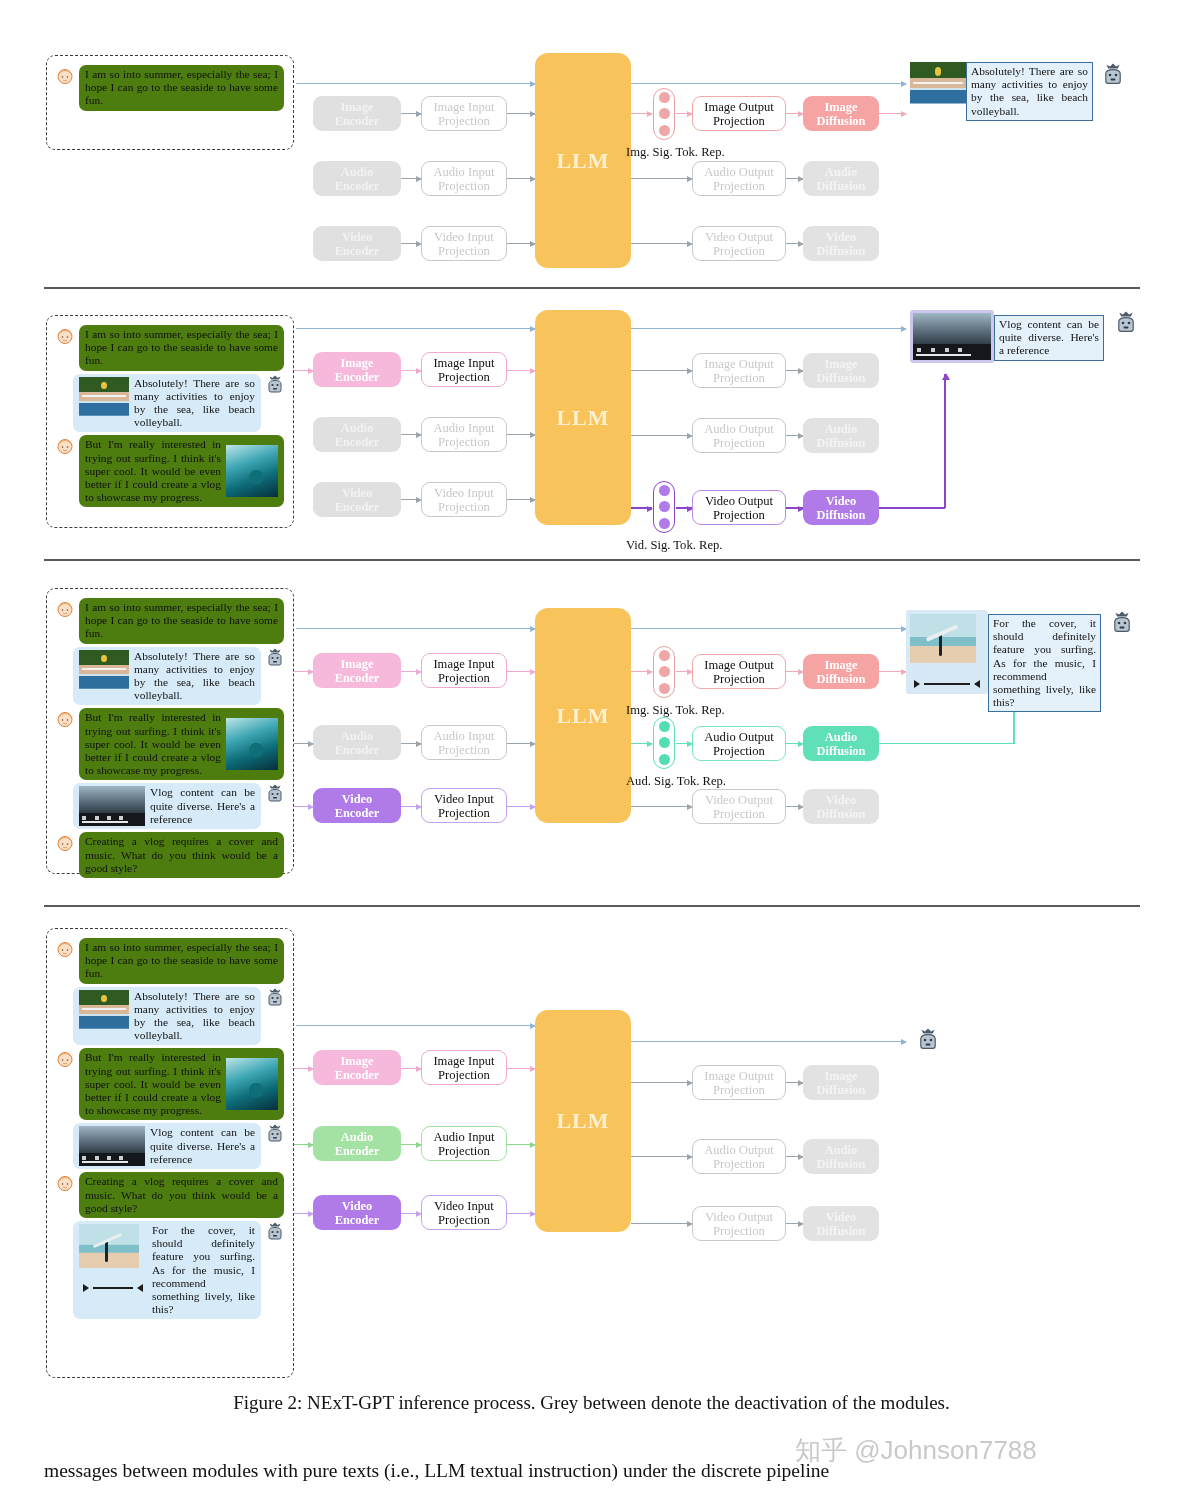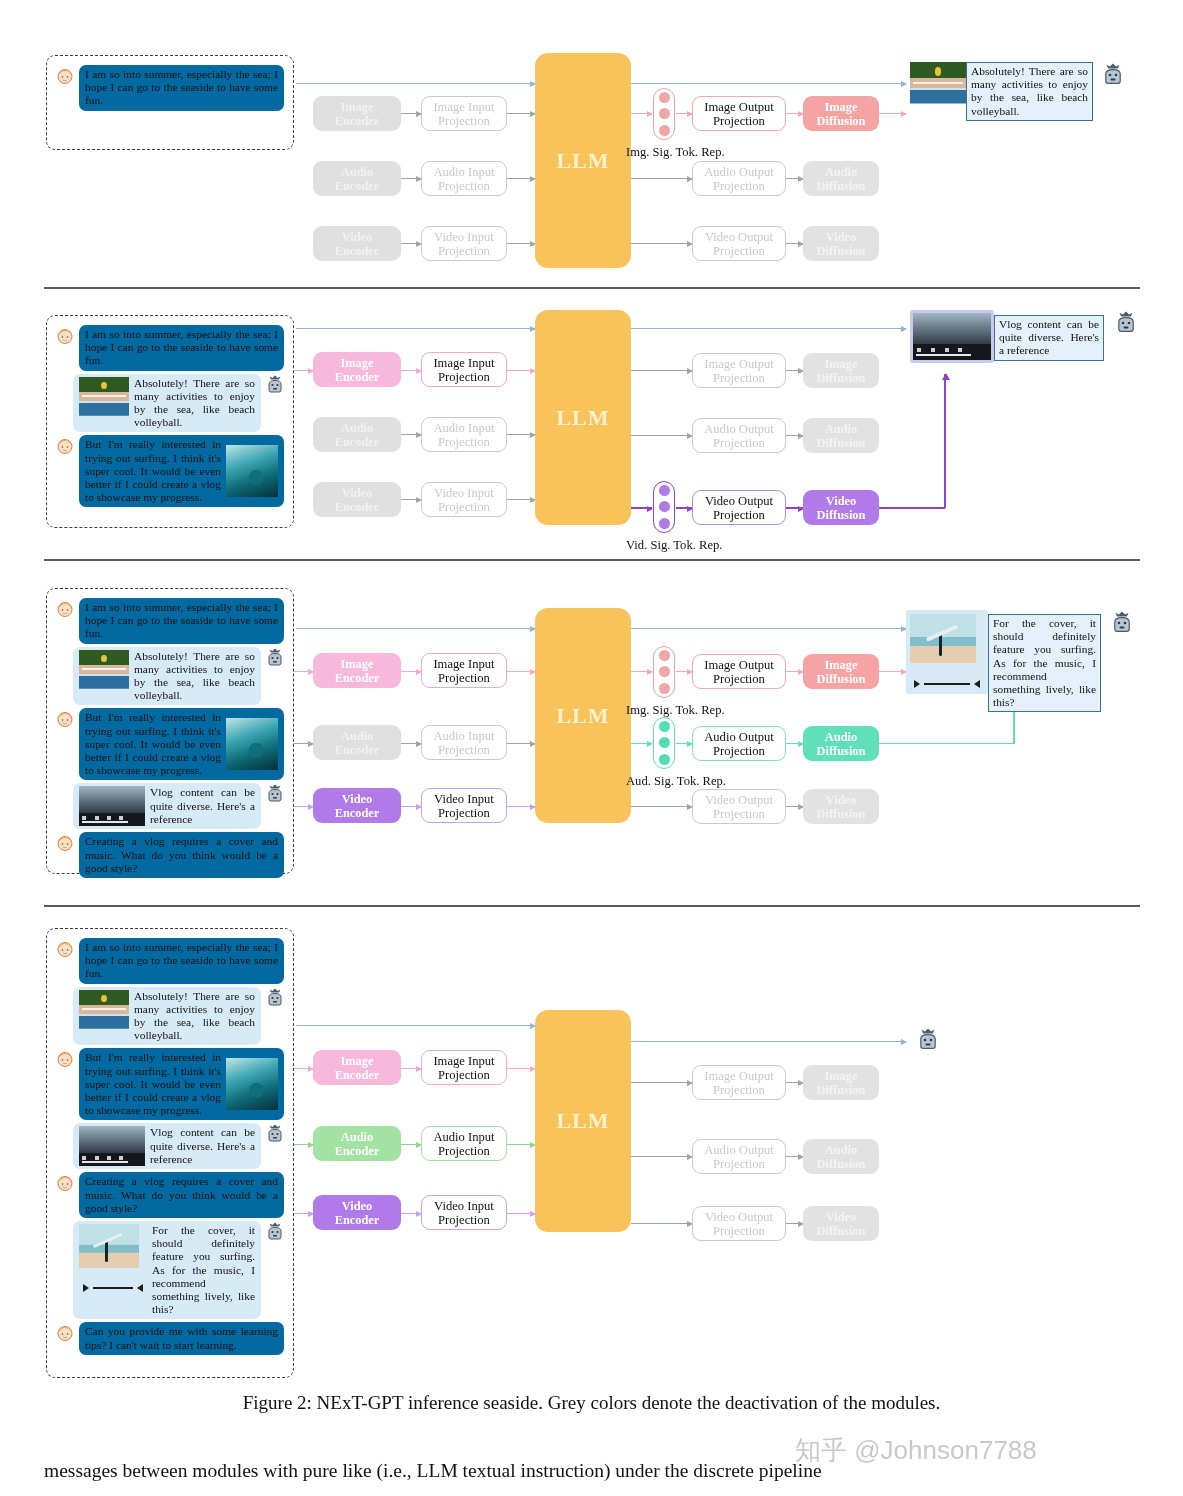--- a/index.html
+++ b/index.html
@@ -5,21 +5,21 @@
   html,body{margin:0;padding:0;background:#ffffff;}
   body{width:1183px;height:1496px;position:relative;font-family:"Liberation Serif",serif;color:#111;}
   .panel{position:absolute;left:0;width:1183px;}
   .hr{position:absolute;left:44px;width:1096px;height:2px;background:#5a5a5a;}
 
   
   .dialog{position:absolute;border:1.6px dashed #3b3b3b;border-radius:9px;box-sizing:border-box;padding:6px 8px;}
   .msg{display:flex;align-items:flex-start;margin:3px 0;}
   .msg.bot{justify-content:flex-end;}
   .bubble{border-radius:7px;padding:3px 6px;font-size:11.4px;line-height:13.2px;text-align:justify;}
-  .bubble.user{background:#0369a1;}
+  .bubble.user{background:#4d7c0f;}
   .bubble.bot{background:#d6eaf7;}
   .bub-flex{display:flex;align-items:flex-start;gap:5px;}
   .bub-col{display:flex;flex-direction:column;}
 
   
   .av{width:20px;height:20px;flex:0 0 20px;margin-top:1px;}
   .av.user{margin-right:4px;}
   .av.bot{margin-left:4px;}
 
   
@@ -698,32 +698,20 @@
       <span class="av bot">
         <svg viewBox="0 0 40 40">
             <path d="M12 9 L9 3 L15 6 L20 1 L25 6 L31 3 L28 9Z" fill="#4a5a6a"></path>
             <path d="M8 18 Q8 11 20 11 Q32 11 32 18 L32 30 Q32 34 28 34 L12 34 Q8 34 8 30Z" fill="#b9c6d2" stroke="#4a5a6a" stroke-width="2"></path>
             <circle cx="15" cy="20" r="2.2" fill="#2c3a47"></circle>
             <circle cx="25" cy="20" r="2.2" fill="#2c3a47"></circle>
             <rect x="16" y="26" width="8" height="3" rx="1.2" fill="#2c3a47"></rect>
           </svg>
       </span>
     </div>
-    <div class="msg user">
-      <span class="av user">
-        <svg viewBox="0 0 40 40">
-            <circle cx="20" cy="21" r="14" fill="#fbe0c8" stroke="#e0803c" stroke-width="2"></circle>
-            <path d="M7 18 Q20 2 33 18 Q30 10 20 8 Q10 8 7 18Z" fill="#f0a55c"></path>
-            <circle cx="15" cy="22" r="1.6" fill="#6b4a2a"></circle>
-            <circle cx="25" cy="22" r="1.6" fill="#6b4a2a"></circle>
-            <path d="M16 28 Q20 31 24 28" stroke="#d08a4a" fill="none" stroke-width="1.4"></path>
-          </svg>
-      </span>
-      <span class="bubble user" style="width:193px;">Can you provide me with some learning tips? I can't wait to start learning.</span>
-    </div>
   </div>
 
   <div class="mod enc enc-img" style="left:313px;top:140px;width:88px;height:35px;">
       <span style="white-space:pre-line;">Image
 Encoder</span>
     </div>
   <div class="mod proj proj-img" style="left:421px;top:140px;width:86px;height:35px;">
       <span style="white-space:pre-line;">Image Input
 Projection</span>
     </div>
@@ -804,15 +792,15 @@
           <path d="M12 9 L9 3 L15 6 L20 1 L25 6 L31 3 L28 9Z" fill="#4a5a6a"></path>
           <path d="M8 18 Q8 11 20 11 Q32 11 32 18 L32 30 Q32 34 28 34 L12 34 Q8 34 8 30Z" fill="#b9c6d2" stroke="#4a5a6a" stroke-width="2"></path>
           <circle cx="15" cy="20" r="2.2" fill="#2c3a47"></circle>
           <circle cx="25" cy="20" r="2.2" fill="#2c3a47"></circle>
           <rect x="16" y="26" width="8" height="3" rx="1.2" fill="#2c3a47"></rect>
         </svg>
     </span>
   </div>
 </div>
 
-<div class="caption" style="top:1392px;">Figure 2: NExT-GPT inference seaside. Grey colors denote the deactivation of the modules.</div>
+<div class="caption" style="top:1392px;">Figure 2: NExT-GPT inference process. Grey between denote the deactivation of the modules.</div>
 <div class="watermark" style="left:795px;top:1433px;">知乎 @Johnson7788</div>
-<div class="bodytext" style="top:1456px;">messages between modules with pure like (i.e., LLM textual instruction) under the discrete pipeline</div>
+<div class="bodytext" style="top:1456px;">messages between modules with pure texts (i.e., LLM textual instruction) under the discrete pipeline</div>
 
 </body></html>

